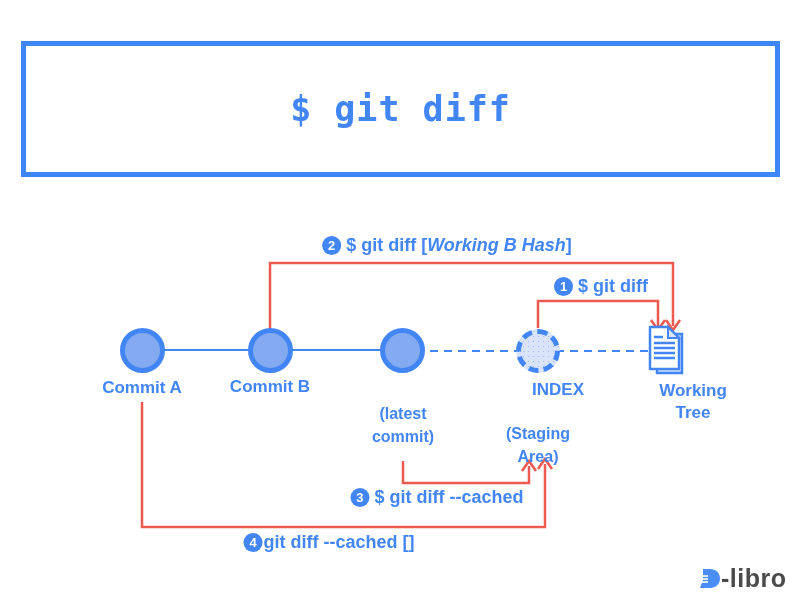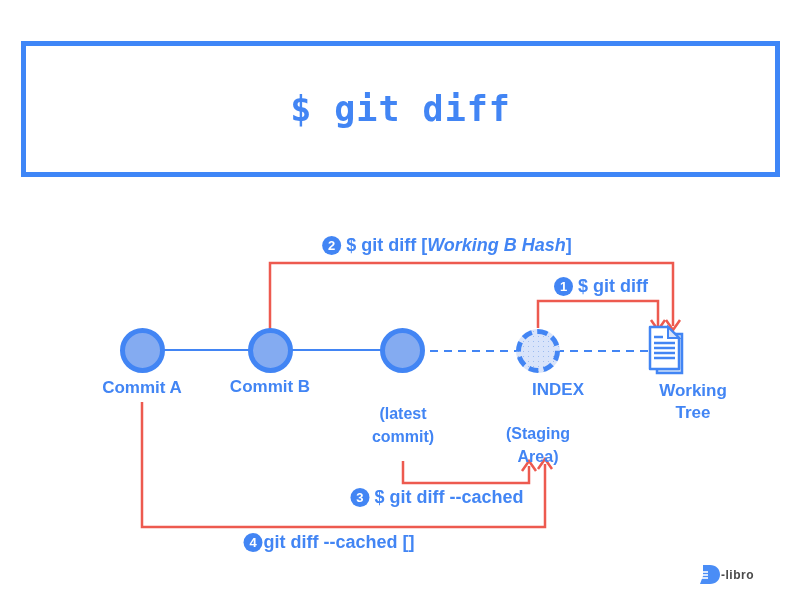--- a/index.html
+++ b/index.html
@@ -50,21 +50,21 @@
     width:19px;height:19px;border-radius:50%;background:#4285f4;
     color:#ffffff;font-size:13px;font-weight:bold;margin-right:5px;flex:none;
   }
   .badge.tight{margin-right:1px;}
   .cmd .it{font-style:italic;font-weight:bold;}
   
   .logo{
     position:absolute;left:697px;top:564px;display:flex;align-items:center;
   }
   .logo-text{
-    color:#4a4a4a;font-size:12px;font-weight:bold;letter-spacing:0.5px;
+    color:#4a4a4a;font-size:25px;font-weight:bold;letter-spacing:0.5px;
     font-family:"Liberation Sans",sans-serif;
   }
 </style>
 </head>
 <body>
 
 <div class="canvas">
 
   <div class="title-box">
     <span class="title-text">$ git diff</span>

